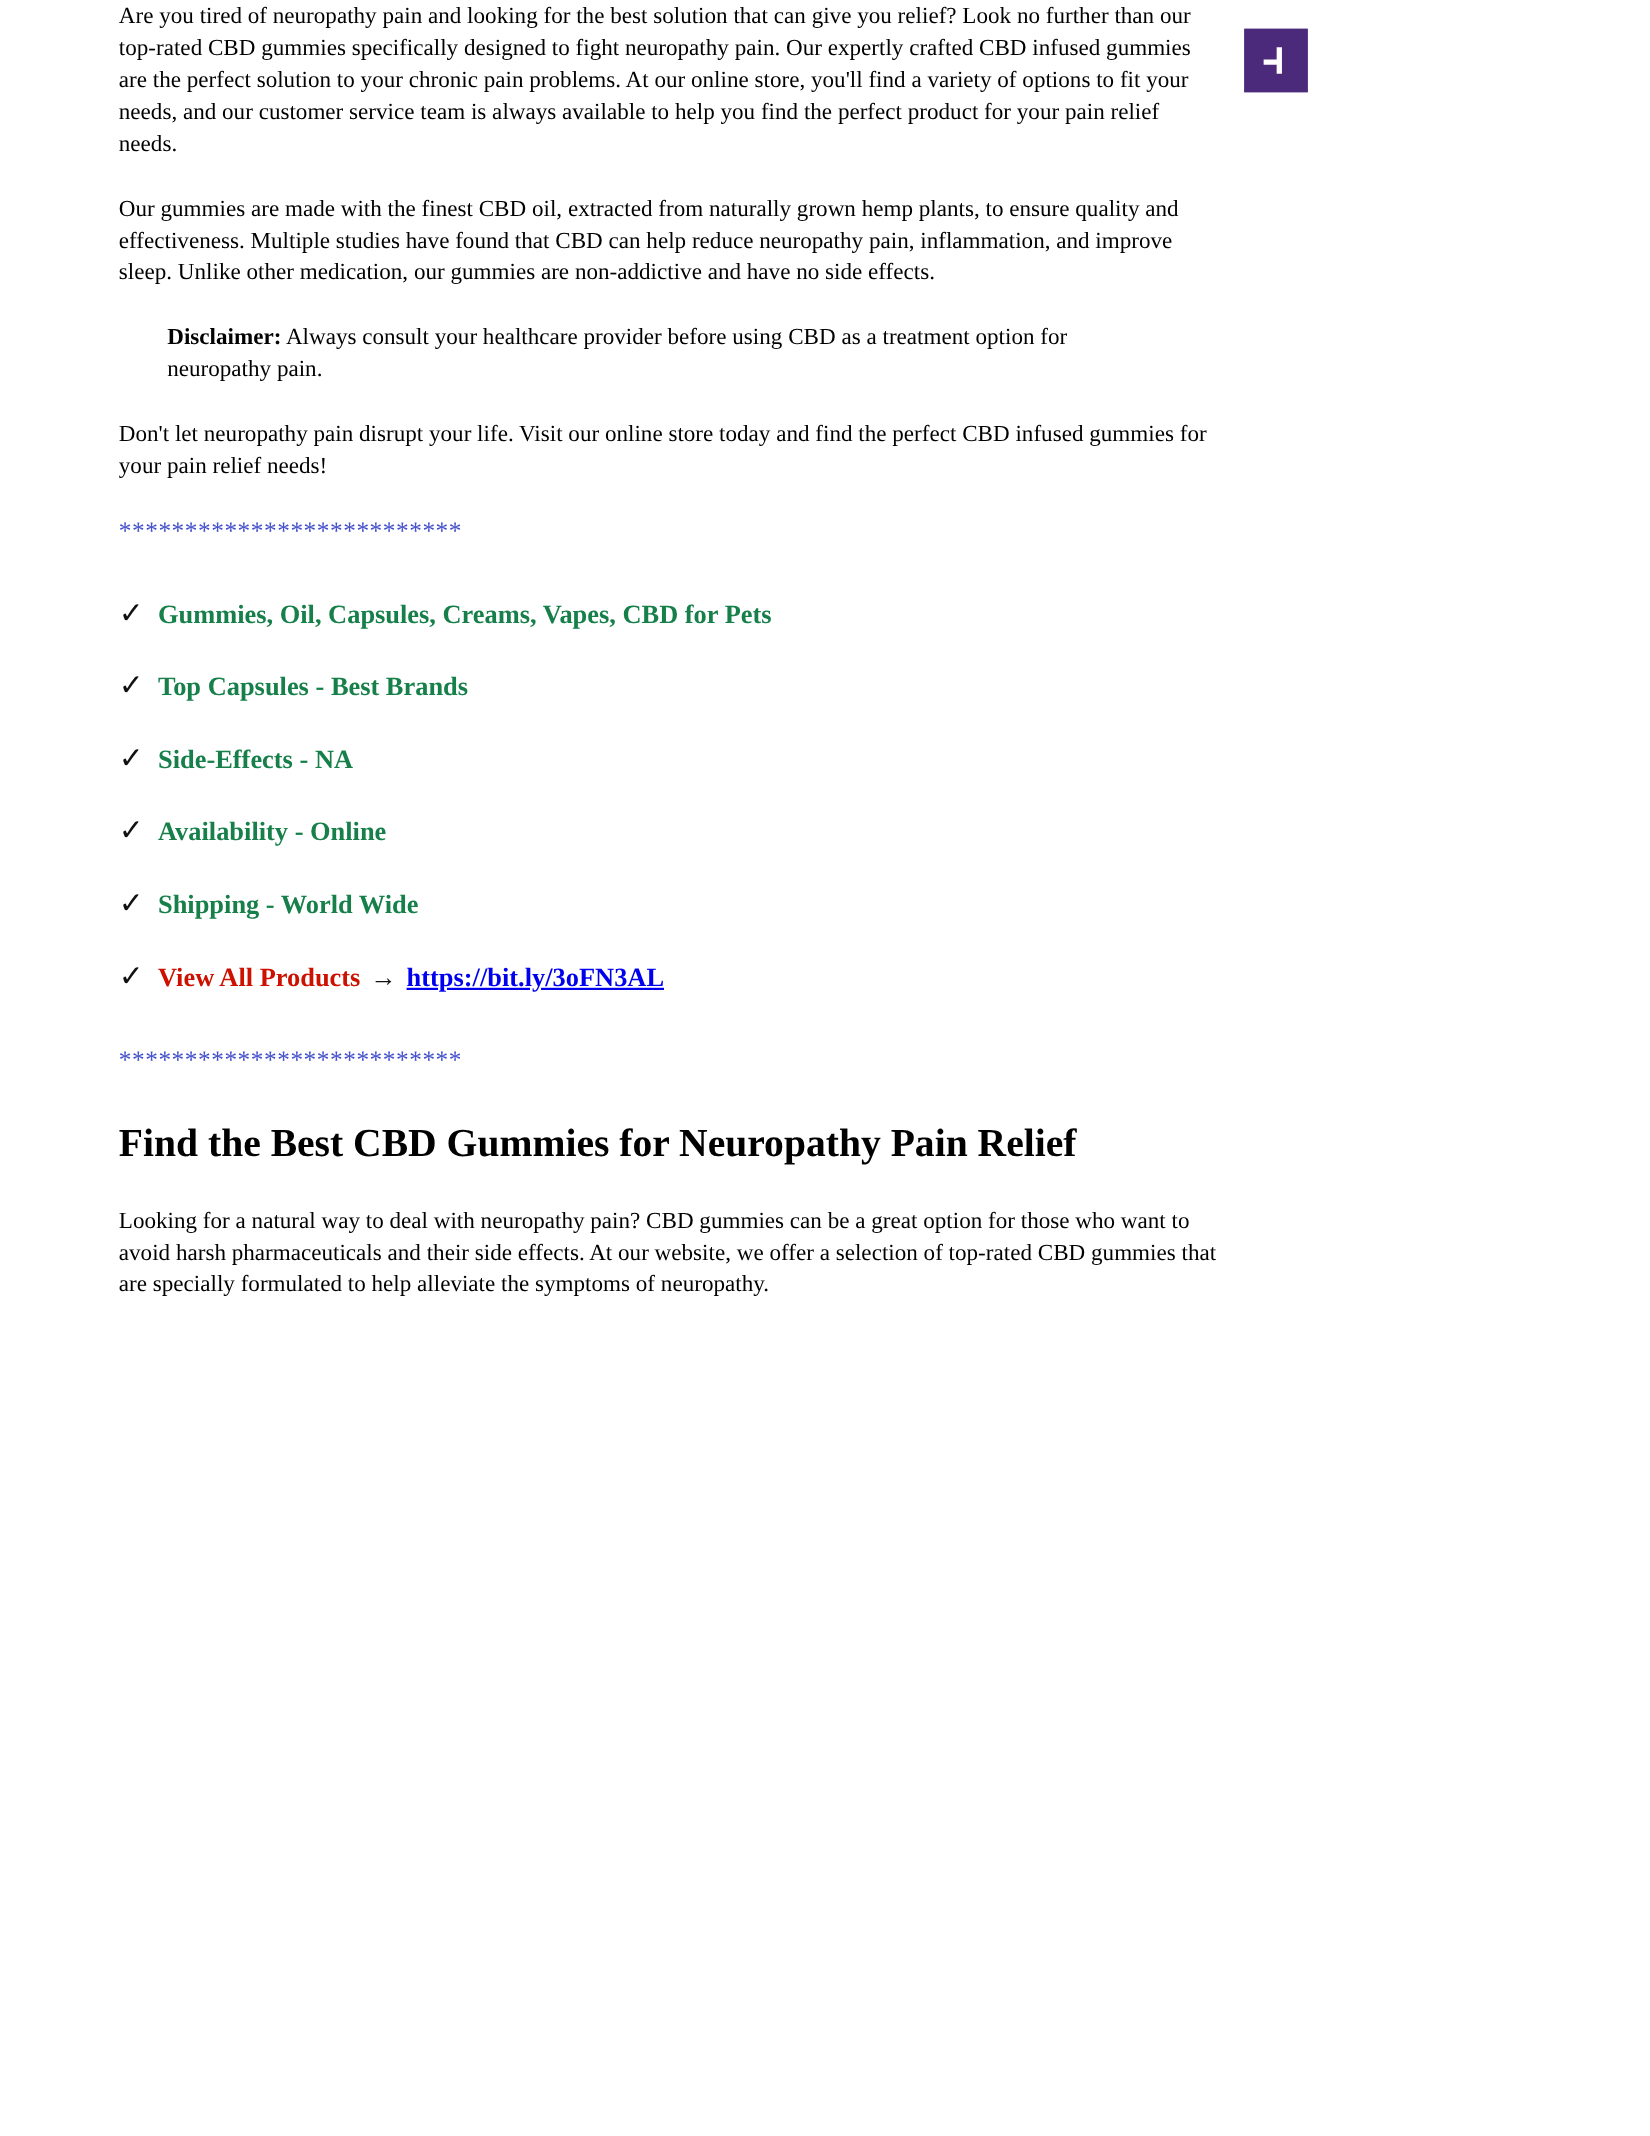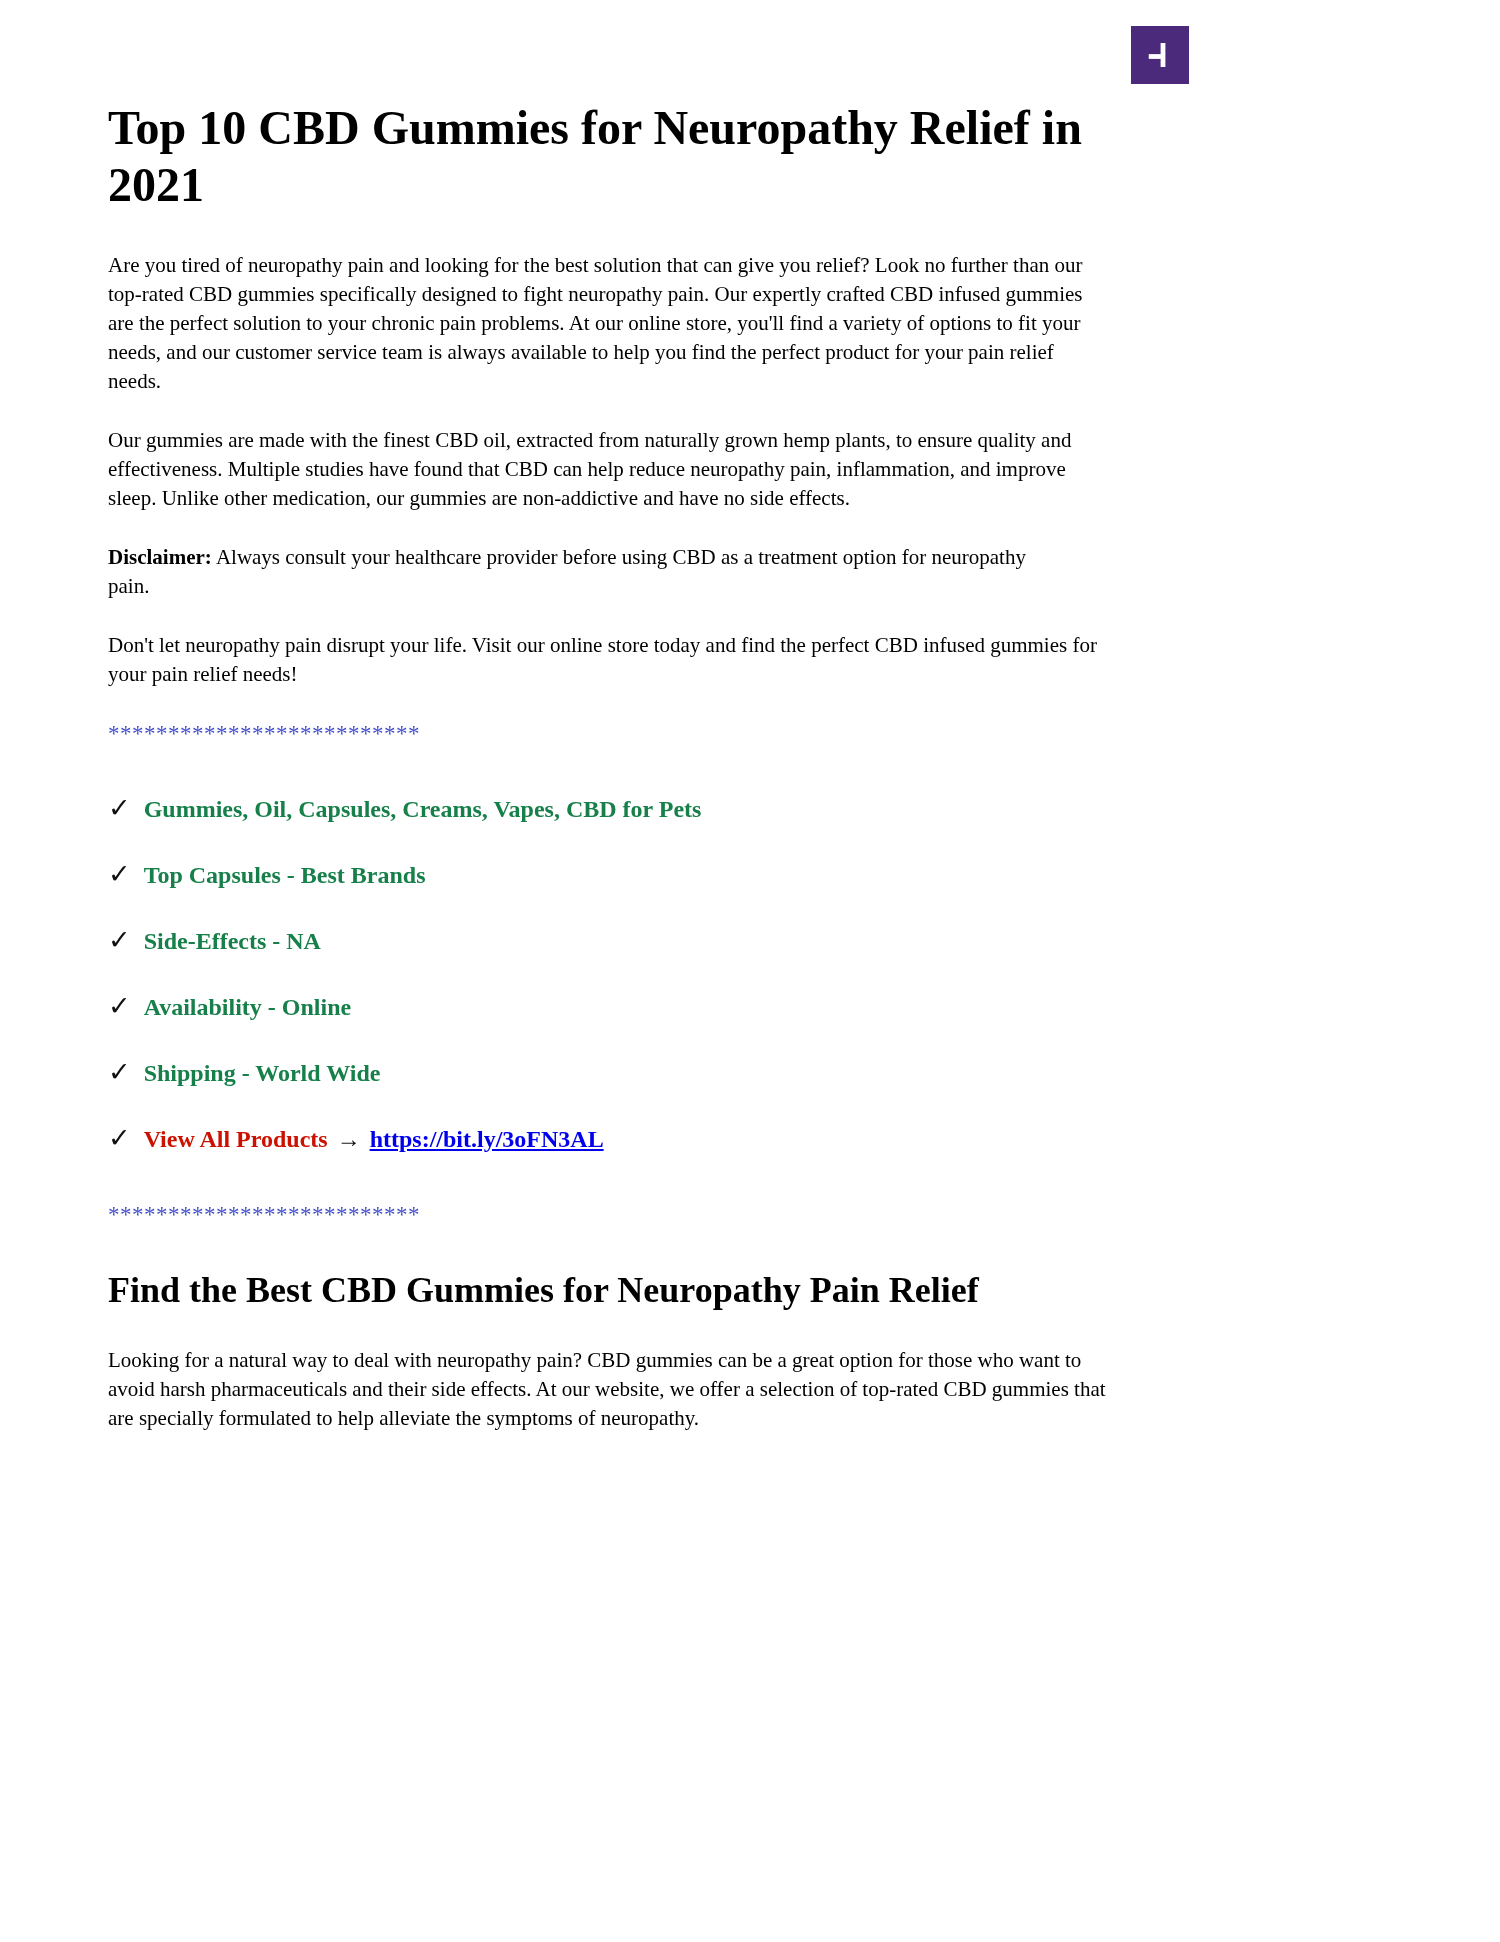--- a/index.html
+++ b/index.html
@@ -41,20 +41,21 @@
     margin: 100px 0 38px 0;
   }
 
   p.body {
     font-size: 21px;
     line-height: 29px;
     margin: 0 0 30px 0;
   }
 
   p.disclaimer {
+    margin-left: 44px;
     margin-right: 64px;
   }
 
   .separator {
     color: var(--separator-blue, #4450cc);
     font-size: 23px;
     line-height: 29px;
     margin: 4px 0 44px 0;
     letter-spacing: 0.5px;
   }
@@ -116,21 +117,20 @@
 
   <div class="logo">
     <svg width="36" height="36" viewBox="0 0 24 24">
       <path d="M14 4 V20" stroke="#ffffff" stroke-width="3.2" fill="none"></path>
       <path d="M4.5 13 H14" stroke="#ffffff" stroke-width="3.2" fill="none"></path>
     </svg>
   </div>
 
   <div class="content">
 
-    <h1 class="title">Top 10 CBD Gummies for Neuropathy Relief in 2021</h1>
 
     <p class="body">Are you tired of neuropathy pain and looking for the best solution that can give you relief? Look no further than our top-rated CBD gummies specifically designed to fight neuropathy pain. Our expertly crafted CBD infused gummies are the perfect solution to your chronic pain problems. At our online store, you'll find a variety of options to fit your needs, and our customer service team is always available to help you find the perfect product for your pain relief needs.</p>
 
     <p class="body">Our gummies are made with the finest CBD oil, extracted from naturally grown hemp plants, to ensure quality and effectiveness. Multiple studies have found that CBD can help reduce neuropathy pain, inflammation, and improve sleep. Unlike other medication, our gummies are non-addictive and have no side effects.</p>
 
     <p class="body disclaimer"><strong>Disclaimer:</strong><span> Always consult your healthcare provider before using CBD as a treatment option for neuropathy pain.</span></p>
 
     <p class="body">Don't let neuropathy pain disrupt your life. Visit our online store today and find the perfect CBD infused gummies for your pain relief needs!</p>
 
     <div class="separator">**************************</div>

